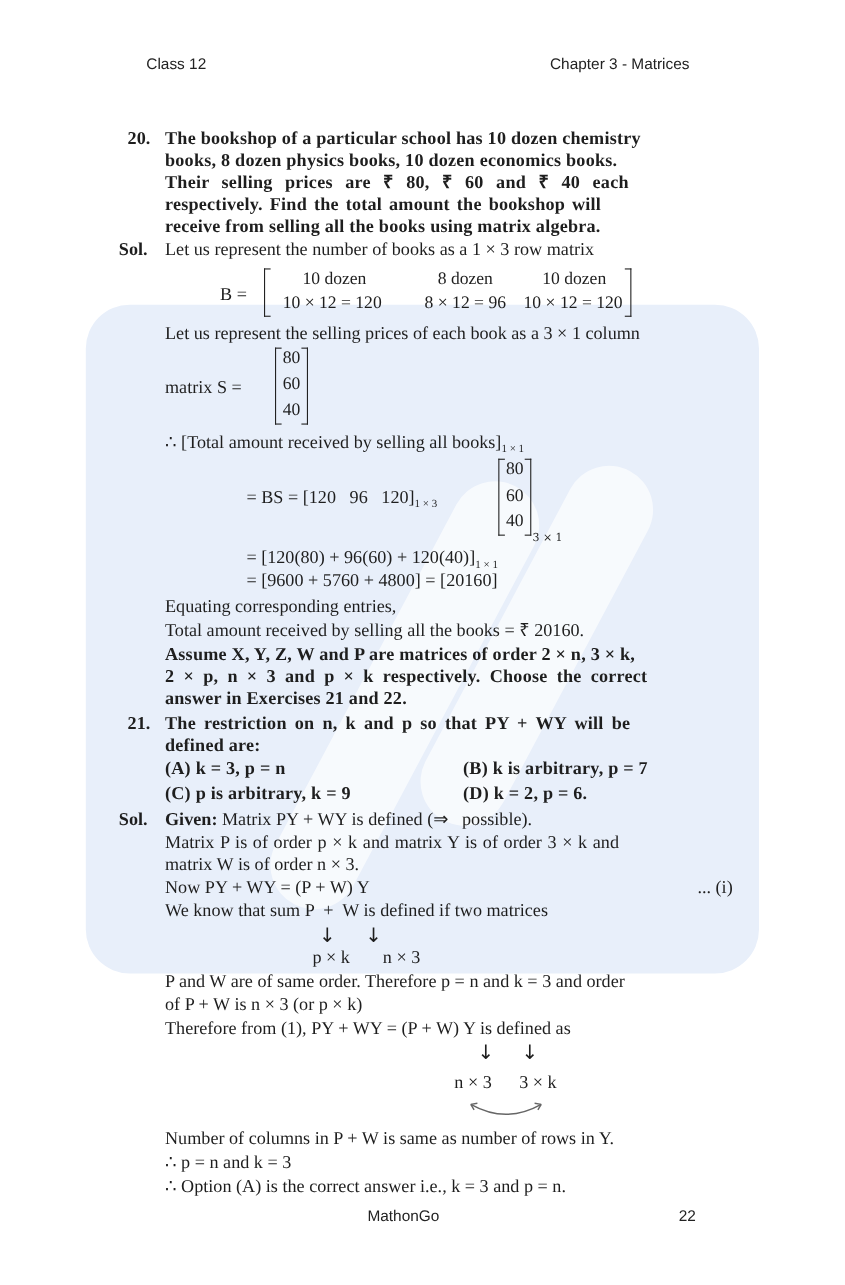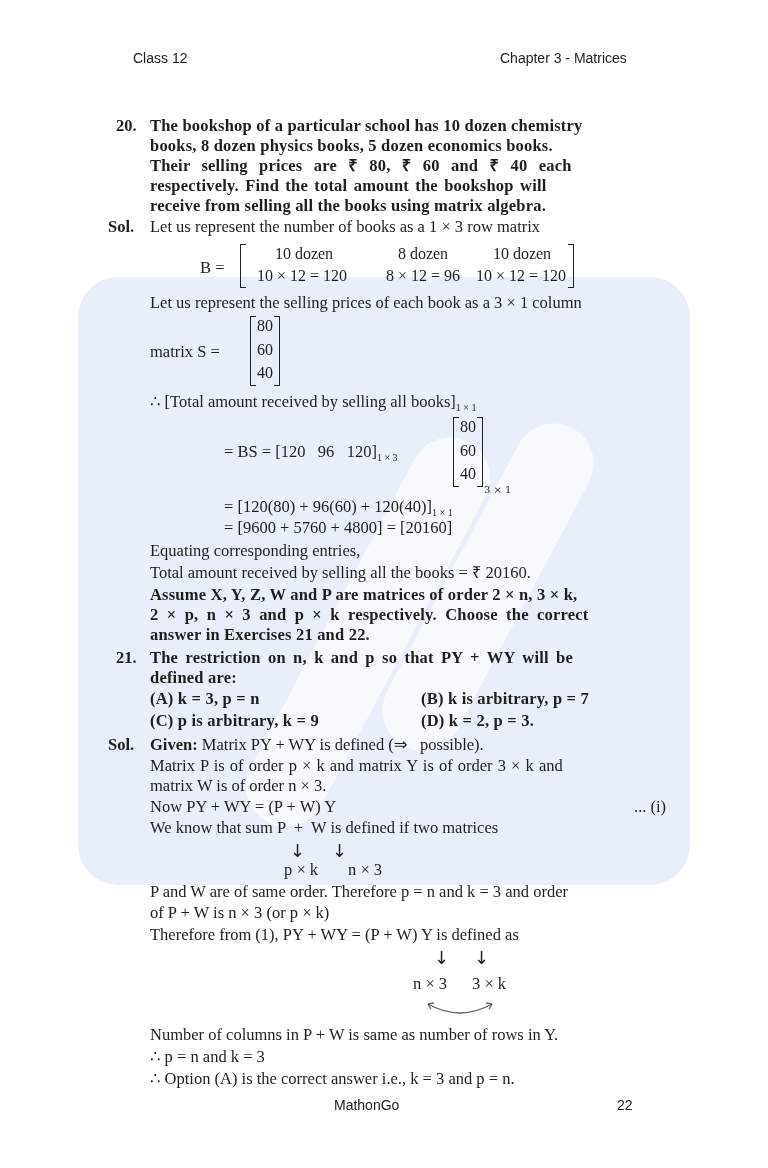--- a/index.html
+++ b/index.html
@@ -56,21 +56,21 @@
 
 <div class="header">
   <span class="left">Class 12</span>
   <span class="right">Chapter 3 - Matrices</span>
 </div>
 
 <div class="content">
 
   <span class="qn" style="top:116px;">20.</span>
   <div class="line q" style="top:116px; left:150px;">The bookshop of a particular school has 10 dozen chemistry</div>
-  <div class="line q" style="top:136px; left:150px;">books, 8 dozen physics books, 5 dozen economics books.</div>
+  <div class="line q" style="top:136px; left:150px;">books, 8 dozen physics books, 10 dozen economics books.</div>
   <div class="line q" style="top:156px; left:150px; word-spacing:7px;">Their selling prices are ₹ 80, ₹ 60 and ₹ 40 each</div>
   <div class="line q" style="top:176px; left:150px; word-spacing:2px;">respectively. Find the total amount the bookshop will</div>
   <div class="line q" style="top:196px; left:150px;">receive from selling all the books using matrix algebra.</div>
 
   <span class="sol" style="top:217px;">Sol.</span>
   <div class="line t" style="top:217px; left:150px;">Let us represent the number of books as a 1 × 3 row matrix</div>
 
   <div class="line t" style="top:258px; left:200px;">B =</div>
   <div class="matrix" style="left:240px; top:244px; width:334px; height:44px;">
     <div class="bracket-l"></div>
@@ -121,21 +121,21 @@
   <div class="line q" style="top:605px; left:150px; word-spacing:4px;">2 × p, n × 3 and p × k respectively. Choose the correct</div>
   <div class="line q" style="top:625px; left:150px;">answer in Exercises 21 and 22.</div>
 
   <span class="qn" style="top:648px;">21.</span>
   <div class="line q" style="top:648px; left:150px; word-spacing:3px;">The restriction on n, k and p so that PY + WY will be</div>
   <div class="line q" style="top:668px; left:150px;">defined are:</div>
 
   <div class="line q" style="top:689px; left:150px;"><span>(A)</span> <span>k = 3, p = n</span></div>
   <div class="line q" style="top:689px; left:421px;"><span>(B)</span> <span>k is arbitrary, p = 7</span></div>
   <div class="line q" style="top:711px; left:150px;"><span>(C)</span> <span>p is arbitrary, k = 9</span></div>
-  <div class="line q" style="top:711px; left:421px;"><span>(D)</span> <span>k = 2, p = 3.</span></div>
+  <div class="line q" style="top:711px; left:421px;"><span>(D)</span> <span>k = 2, p = 6.</span></div>
 
   <span class="sol" style="top:735px;">Sol.</span>
   <div class="line t" style="top:735px; left:150px;">
     <span class="b">Given:</span> <span style="white-space:pre;">Matrix PY + WY is defined (⇒   possible).</span>
   </div>
   <div class="line t" style="top:756px; left:150px; word-spacing:1px;">Matrix P is of order p × k and matrix Y is of order 3 × k and</div>
   <div class="line t" style="top:776px; left:150px;">matrix W is of order n × 3.</div>
   <div class="line t" style="top:797px; left:150px;">Now PY + WY = (P + W) Y</div>
   <div class="line t" style="top:797px; left:634px;">... (i)</div>
   <div class="line t" style="top:818px; left:150px; white-space:pre;">We know that sum P  +  W is defined if two matrices</div>

